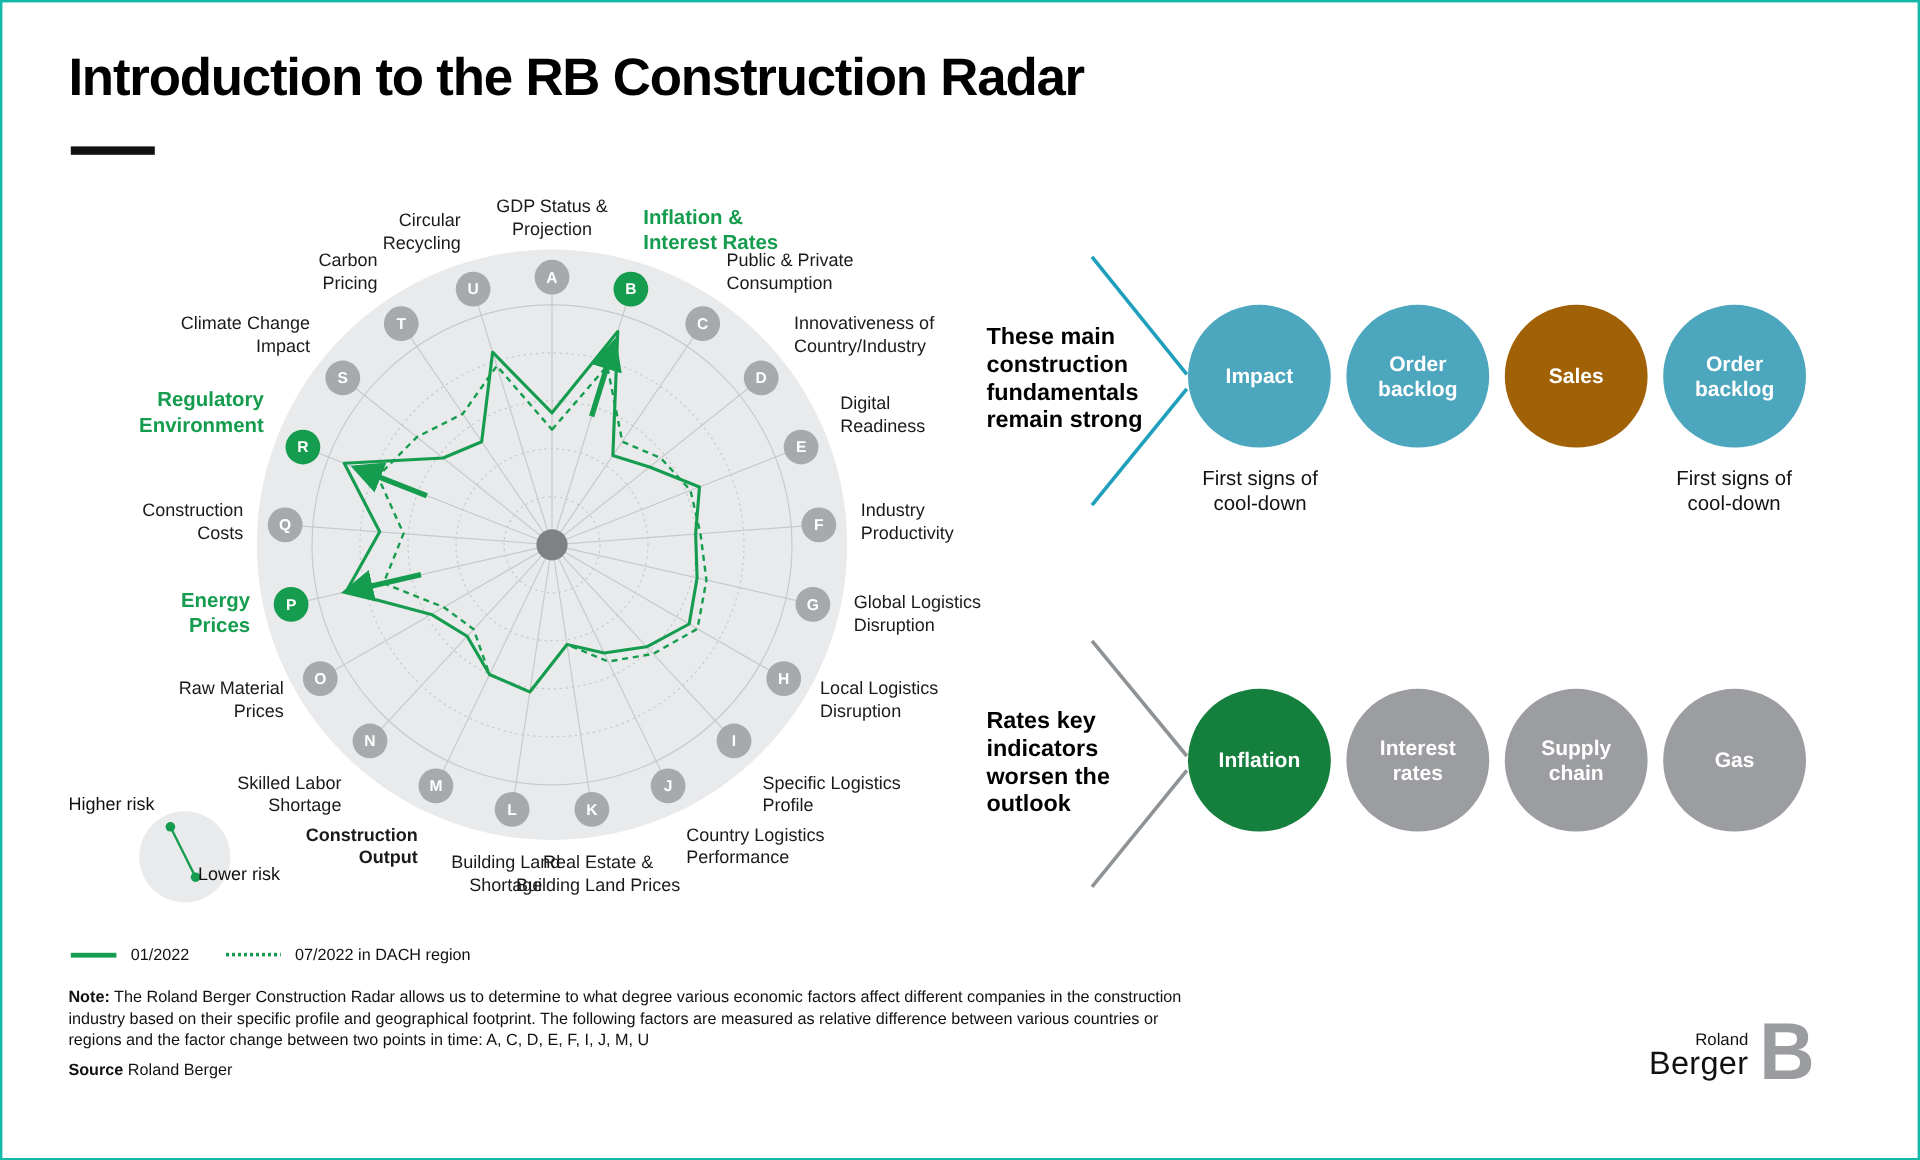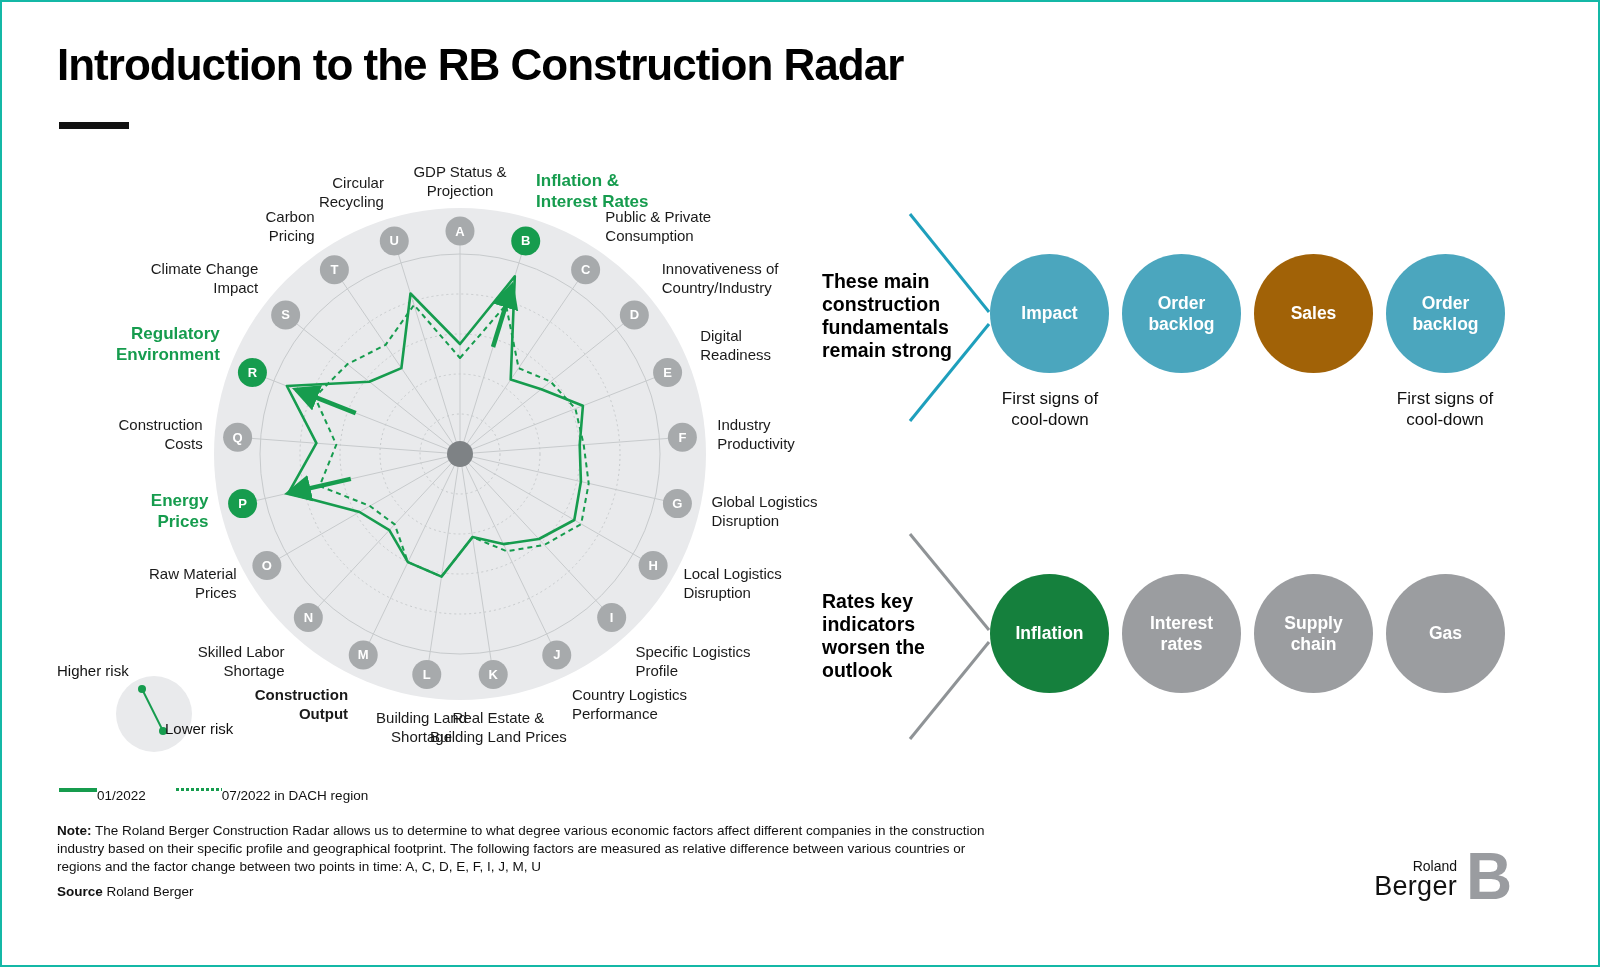--- a/index.html
+++ b/index.html
@@ -21,21 +21,21 @@
   .risk-svg{position:absolute;left:95px;top:657px;}
   .risk-bg{fill:#E9EAEC;}
   .risk-line{stroke:#169C4E;stroke-width:2px;}
   .risk-dot{fill:#169C4E;}
   .risk-label{position:absolute;font-size:15px;color:#111;}
   .risk-label.higher{left:55px;top:660px;}
   .risk-label.lower{left:163px;top:718px;}
 
   
   .series-legend{position:absolute;left:57px;top:786px;display:flex;align-items:center;gap:30px;font-size:13.5px;color:#111;}
-  .legend-item{display:flex;gap:0;}
+  .legend-item{display:flex;align-items:center;gap:12px;}
   .swatch-solid{width:38px;height:4px;background:#169C4E;}
   .swatch-dotted{width:46px;height:3px;background:repeating-linear-gradient(90deg,#169C4E 0 3px,transparent 3px 5px);}
 
   .note{position:absolute;left:55px;top:820px;width:950px;margin:0;font-size:13.5px;line-height:18px;color:#111;}
   .source{position:absolute;left:55px;top:882px;margin:0;font-size:13.5px;color:#111;}
 
   
   .chevron{position:absolute;}
   .chevron.top{left:905px;top:208px;}
   .chevron.bottom{left:905px;top:528px;}

